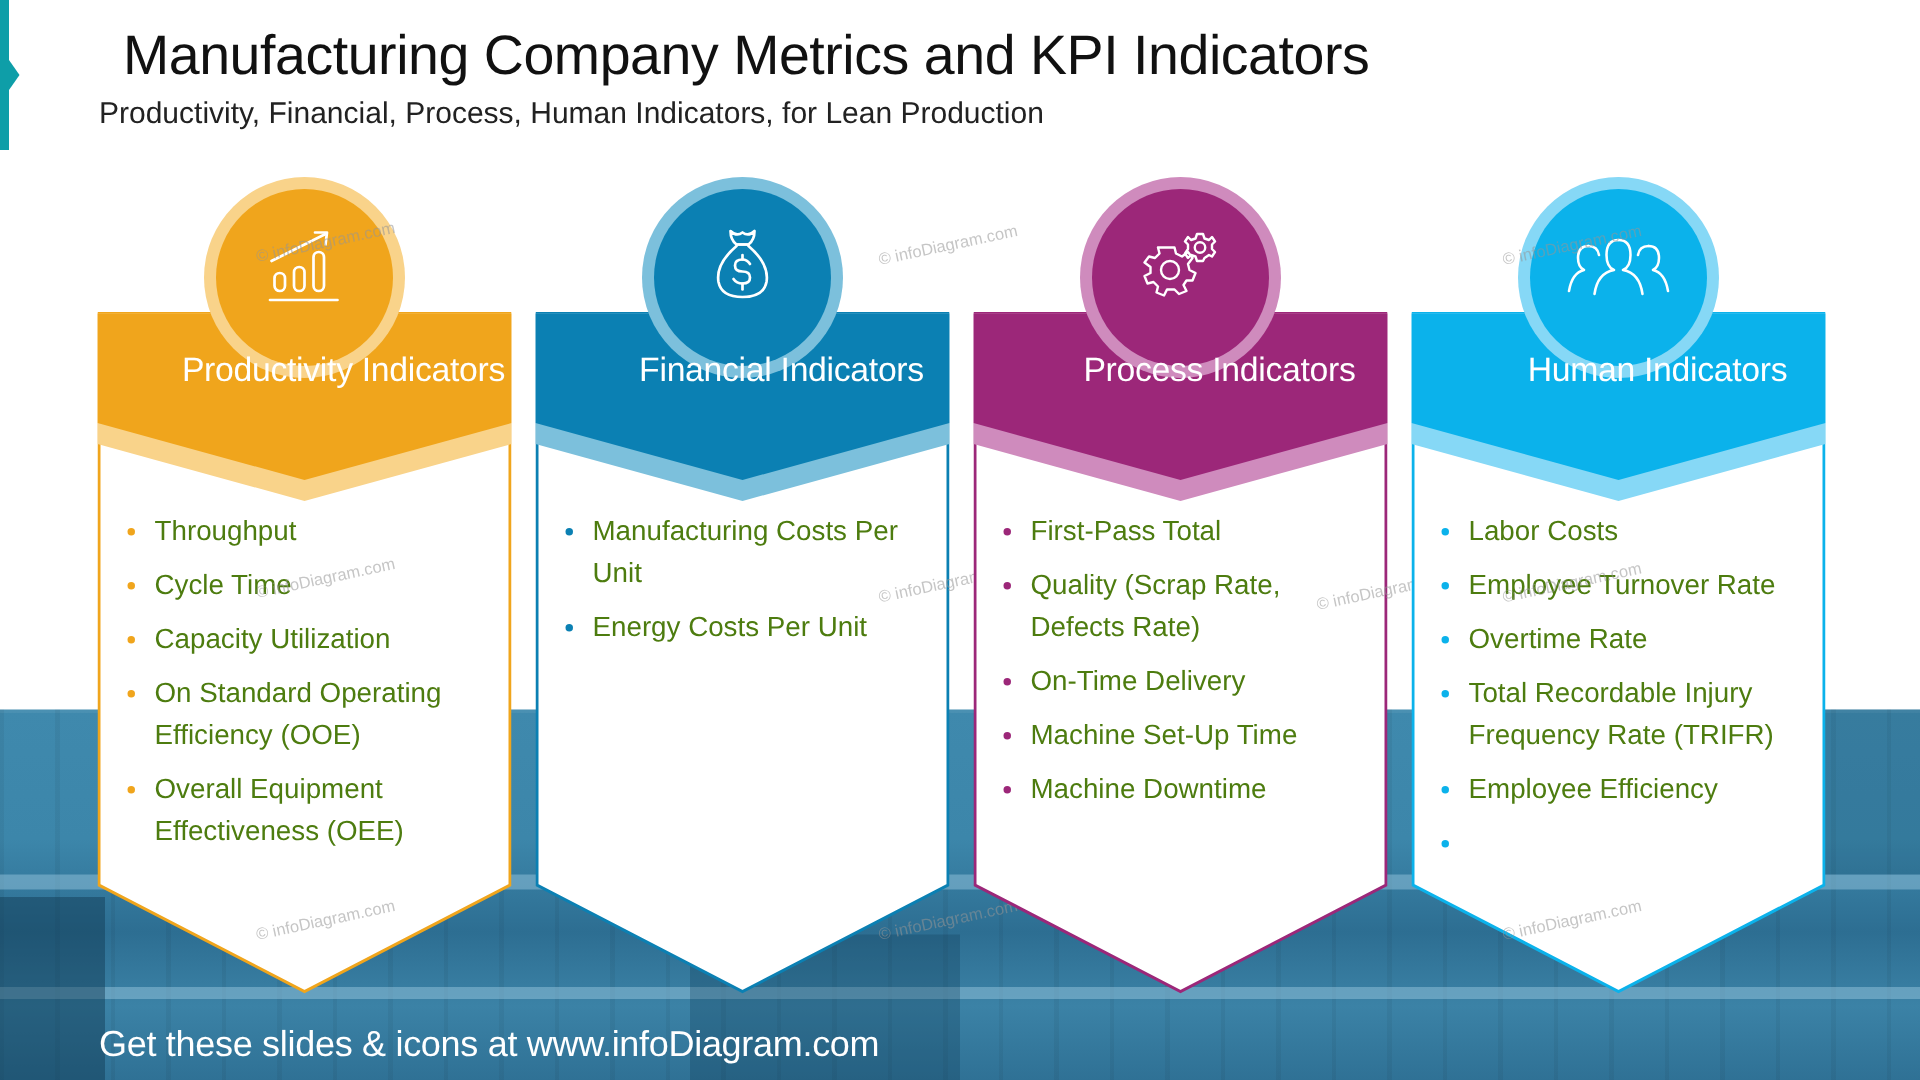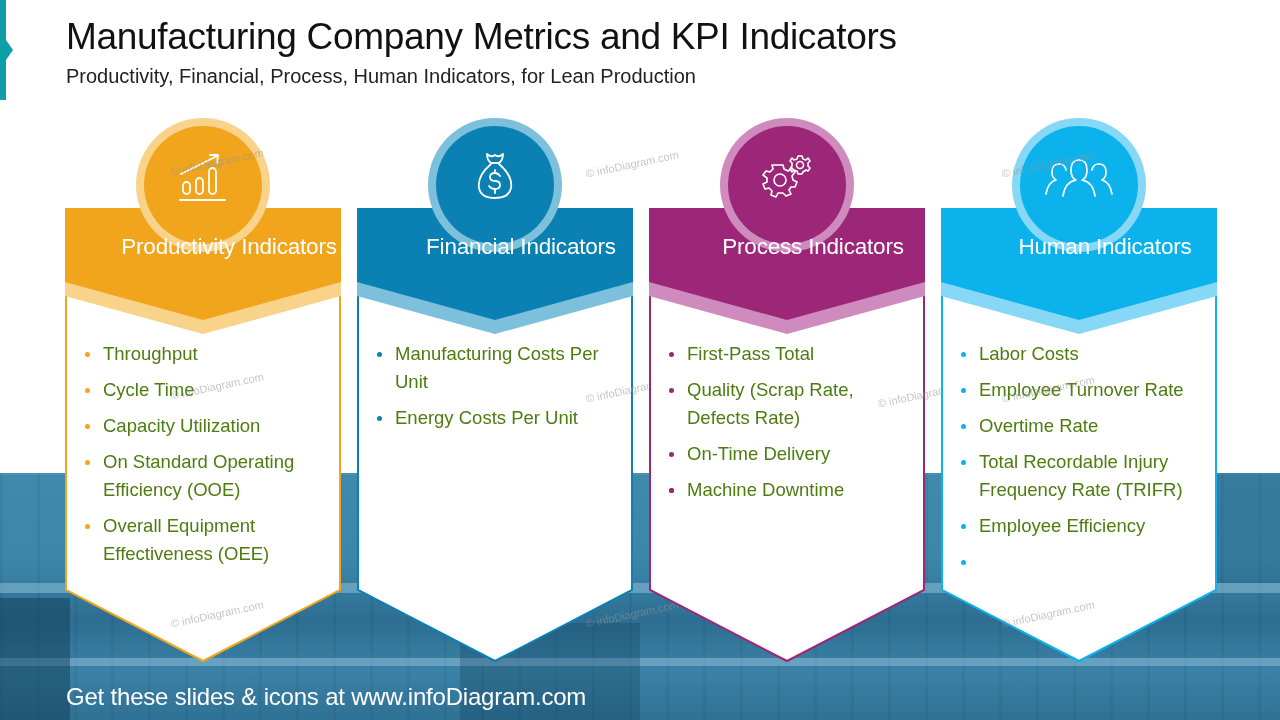--- a/index.html
+++ b/index.html
@@ -1,19 +1,19 @@
 <!DOCTYPE html>
 <html><head>
 <meta charset="utf-8">
 <style>
   html,body{margin:0;padding:0;}
   body{width:1280px;height:720px;position:relative;overflow:hidden;background:#ffffff;font-family:"Liberation Sans","DejaVu Sans",sans-serif;}
   .accent-bar{position:absolute;left:0;top:0;width:6px;height:100px;background:#0e9ea8;}
   .accent-notch{position:absolute;left:6px;top:40px;width:0;height:0;border-top:10px solid transparent;border-bottom:10px solid transparent;border-left:7px solid #0e9ea8;}
-  .title{position:absolute;left:66px;top:16px;font-size:37px;color:#111;letter-spacing:-0.3px;white-space:nowrap;}
+  .title{position:absolute;left:82px;top:16px;font-size:37px;color:#111;letter-spacing:-0.3px;white-space:nowrap;}
   .subtitle{position:absolute;left:66px;top:65px;font-size:20px;color:#222;white-space:nowrap;}
   .bg-band{position:absolute;left:0;top:473px;width:1280px;height:247px;
     background:
       linear-gradient(180deg, rgba(255,255,255,0.06) 0 2px, transparent 2px 100%),
       repeating-linear-gradient(90deg, rgba(0,0,0,0.05) 0 3px, transparent 3px 37px),
       linear-gradient(180deg,#3f89ad 0%,#3c86aa 35%,#2d6e92 60%,#3b82a6 80%,#2f7195 100%);}
   .bg-shelf{position:absolute;left:0;width:1280px;height:10px;background:rgba(140,190,215,0.55);}
   .bg-dark{position:absolute;background:rgba(15,55,80,0.45);}
   .footer{position:absolute;left:66px;top:683px;font-size:24px;color:#fff;white-space:nowrap;letter-spacing:-0.2px;}
   .footer b{font-weight:normal;}
@@ -122,21 +122,21 @@
           <path d="M-2,-9 L2,-9 L3,-6 L6,-5 L8,-7 L10,-4 L8,-2 L8,1 L10,3 L8,6 L6,5 L3,7 L2,9 L-2,9 L-3,6 L-6,5 L-8,7 L-10,4 L-8,1 L-8,-2 L-10,-4 L-8,-7 L-6,-5 L-3,-6 Z"></path>
         </g>
       </svg>
     </div>
   </div>
   <div class="card-title">Process Indicators</div>
   <ul class="items">
     <li><span class="dot" style="background:#9c2779"></span><span>First-Pass Total</span></li>
     <li><span class="dot" style="background:#9c2779"></span><span>Quality (Scrap Rate, Defects Rate)</span></li>
     <li><span class="dot" style="background:#9c2779"></span><span>On-Time Delivery</span></li>
-    <li><span class="dot" style="background:#9c2779"></span></li>
+    <li><span class="dot" style="background:#9c2779"></span><span>Machine Set-Up Time</span></li>
     <li><span class="dot" style="background:#9c2779"></span><span>Machine Downtime</span></li>
   </ul>
   <div class="wm" style="left:228px;top:270px;">© infoDiagram.com</div>
 </div>
 
 <div class="card" style="left:941px;">
   <svg class="frame" width="276" height="545" viewBox="0 0 276 545">
     <polygon points="1,91 275,91 275,472 138,543 1,472" fill="#ffffff" stroke="#0bb2eb" stroke-width="2"></polygon>
     <polygon points="0,91 276,91 276,178 138,216 0,178" fill="#86d8f6"></polygon>
     <polygon points="0,91 276,91 276,164 138,202 0,164" fill="#0bb2eb"></polygon>

